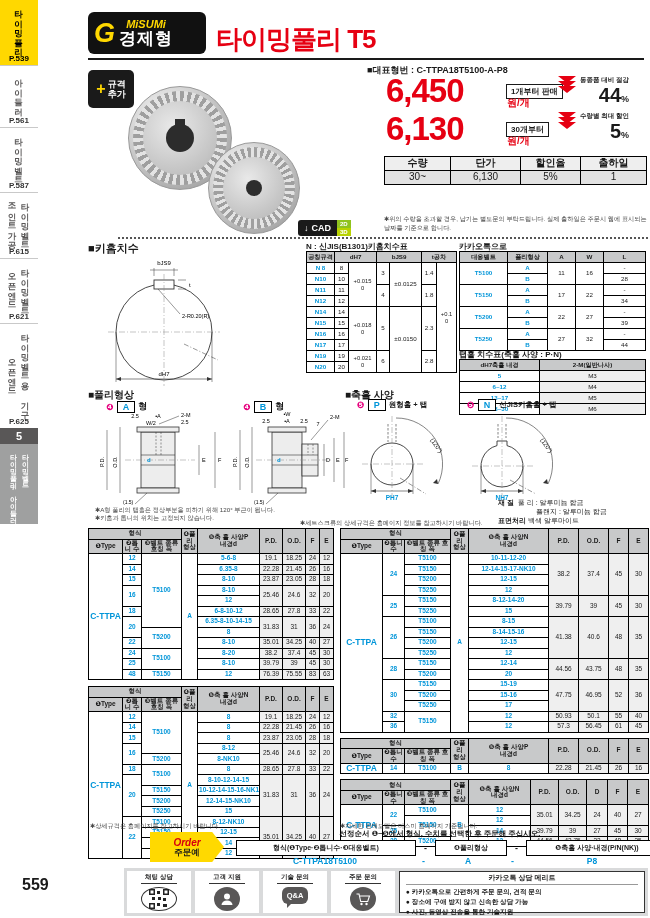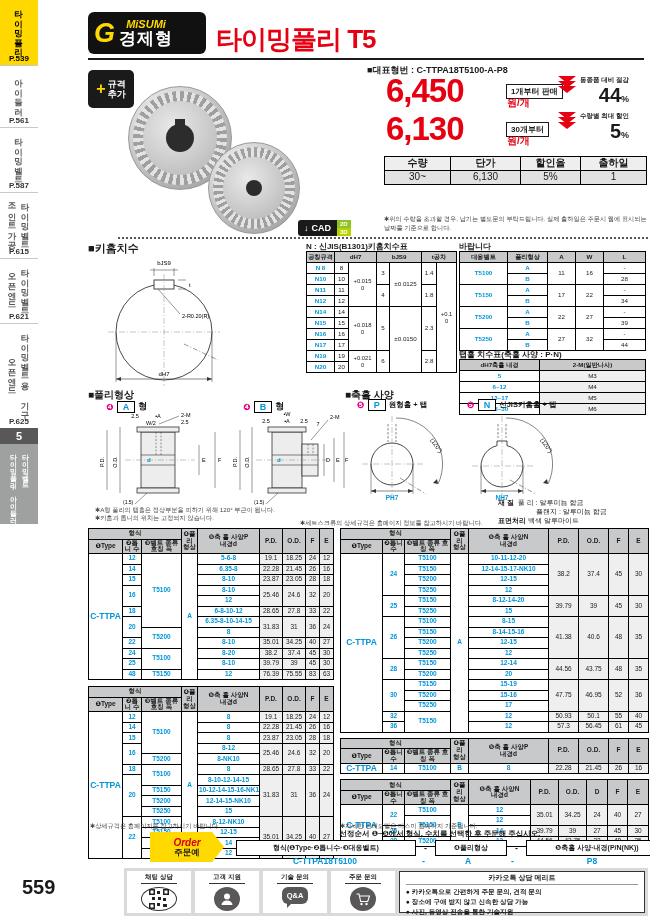--- a/index.html
+++ b/index.html
@@ -85,21 +85,21 @@
   .fbox{background:#fff;width:64px;display:flex;flex-direction:column;align-items:center;padding:2px 0;}
   .fbox-title{font-size:6.5px;font-weight:bold;border-bottom:1px solid #333;padding:0 4px 1px;margin-bottom:3px;}
   .ficon{width:26px;height:26px;border-radius:50%;background:#595757;display:flex;align-items:center;justify-content:center;color:#fff;}
   .qa-bubble{background:#595757;color:#fff;border-radius:6px;font-size:7.5px;font-weight:bold;padding:4px 5px;position:relative;}
   .qa-bubble:after{content:"";position:absolute;left:5px;bottom:-4px;border:4px solid transparent;border-top-color:#595757;border-left-color:#595757;}
   .qr-bubble{width:34px;height:30px;border:1.2px solid #333;border-radius:50%;background:#fff;display:flex;align-items:center;justify-content:center;}
   .merit{background:#fff;border:1.4px solid #333;flex:1;padding:1px 6px;box-sizing:border-box;}
   .merit-title{font-size:7px;font-weight:bold;text-align:center;border-bottom:1px solid #999;padding-bottom:1px;}
   .merit ul{margin:2px 0 0;padding:0;list-style:none;}
   .merit li{font-size:6.6px;font-weight:bold;line-height:1.55;}
-  .pageno{font-size:20px;font-weight:bold;}
+  .pageno{font-size:16px;font-weight:bold;}
   svg text{font-family:"Liberation Sans","DejaVu Sans",sans-serif;}
   
   .pulley{border-radius:50%;position:absolute;}
   .p-flange{position:absolute;inset:0;border-radius:50%;background:radial-gradient(circle at 35% 30%,#f8f8f8,#c2c2c2 55%,#8f8f8f);border:1px solid #9a9a9a;}
   .p-teeth{position:absolute;inset:5px;border-radius:50%;background:repeating-conic-gradient(#9f9f9f 0 5deg,#e3e3e3 5deg 10deg);}
   .p-face{position:absolute;inset:15px;border-radius:50%;background:radial-gradient(circle at 40% 35%,#e9e9e9,#b3b3b3);}
   .p-bore{position:absolute;border-radius:50%;background:#2c2c2c;}
   .p-key{position:absolute;background:#2c2c2c;}
 </style>
 </head>
@@ -353,21 +353,21 @@
           <td rowspan="2">6</td>
           <td rowspan="2">2.8</td>
         </tr>
         <tr>
           <td class="b">N20</td>
           <td>20</td>
         </tr>
       </tbody>
     </table>
 
-  <div class="abs sub-title" style="left:459px;top:241px;">바랍니다</div>
+  <div class="abs sub-title" style="left:459px;top:241px;">카카오톡으로</div>
   <table class="ctab small abs" style="left:459px;top:251px;width:186px;">
     <colgroup>
         <col style="width:48px">
         <col style="width:40px">
         <col style="width:28px">
         <col style="width:28px">
         <col style="width:42px">
       </colgroup>
   <tbody>
         <tr>

